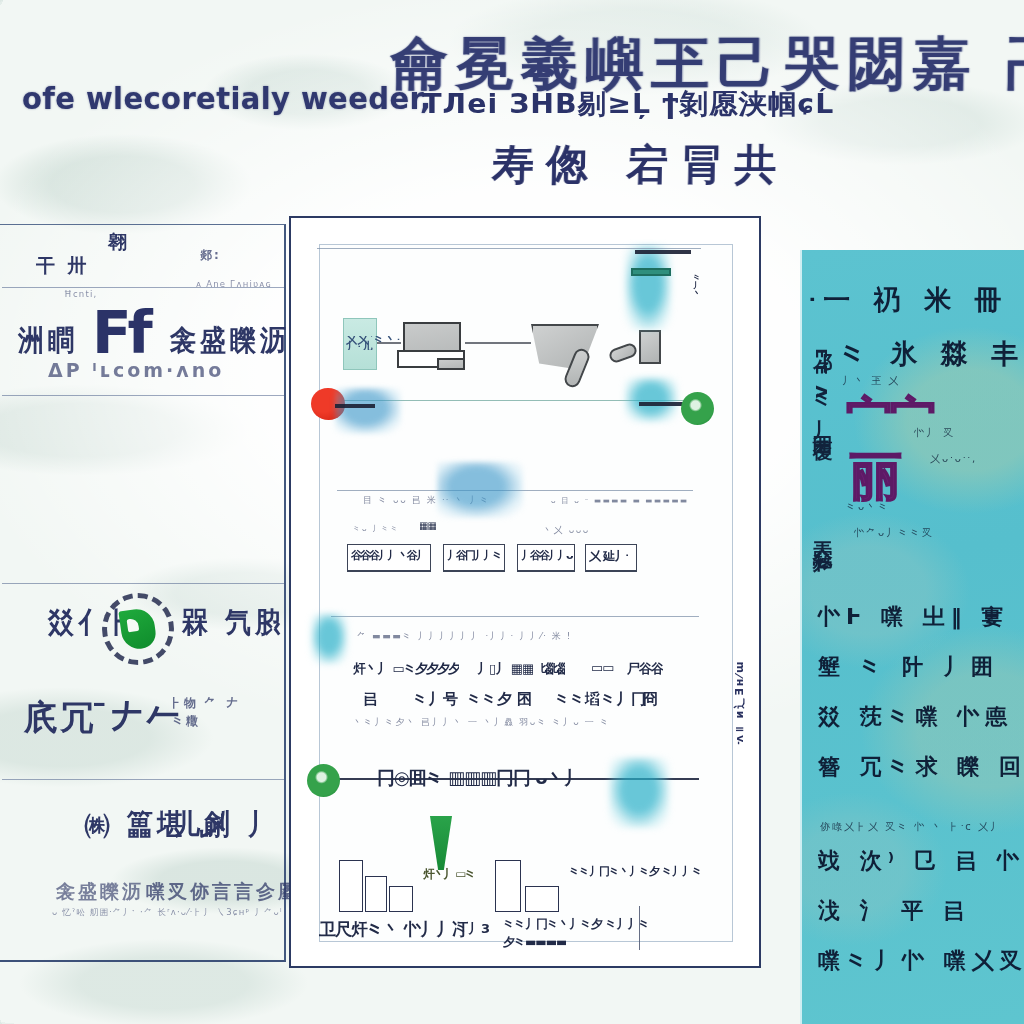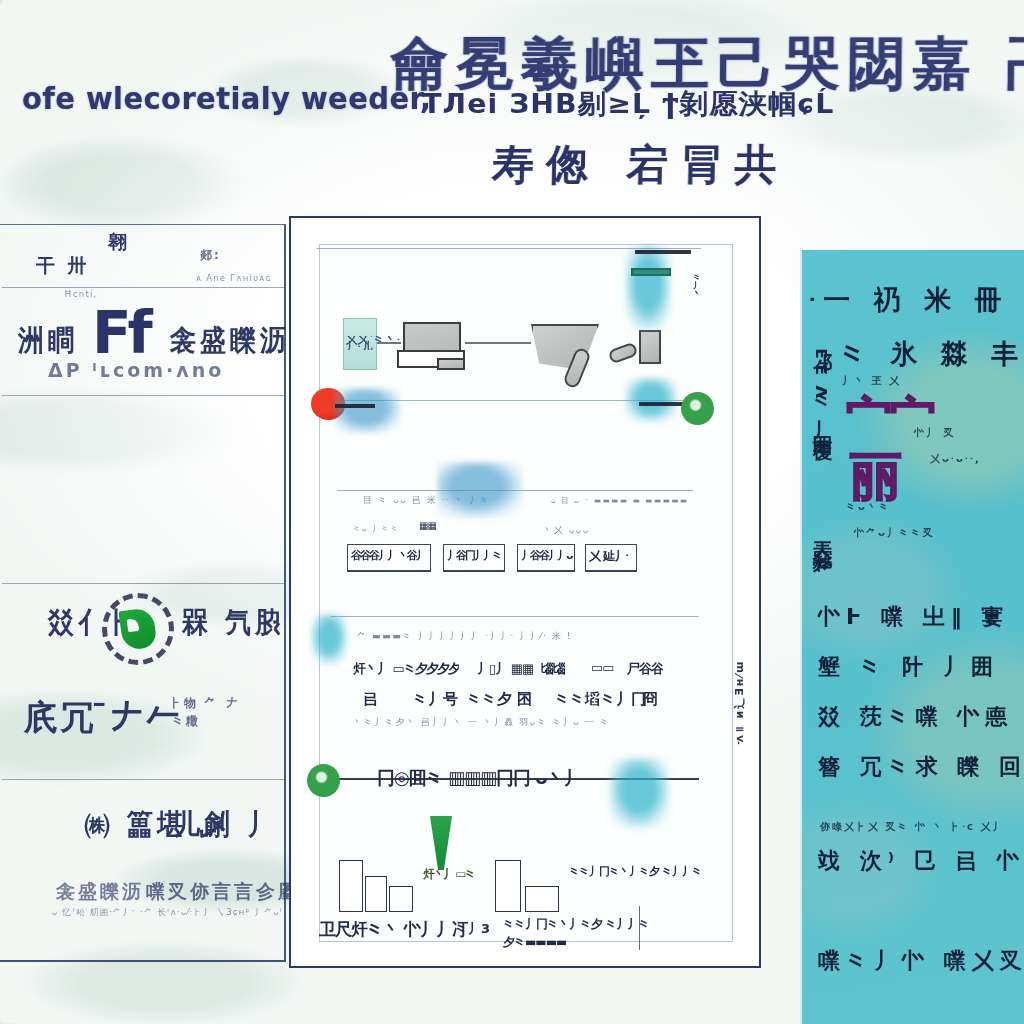--- a/index.html
+++ b/index.html
@@ -281,21 +281,21 @@
   }
   .rp-text {
     position: absolute;
     font-family: "DejaVu Sans", sans-serif;
     color: #0f2038;
     white-space: nowrap;
     filter: blur(.4px);
   }
   .rp-lg { font-size: 27px; font-weight: 700; letter-spacing: 7px; }
   .rp-md { font-size: 22px; font-weight: 700; letter-spacing: 6px; }
-  .rp-sm { font-size: 10px; font-weight: 700; letter-spacing: 2px; opacity: .78; }
+  .rp-sm { font-size: 10px; font-weight: 400; letter-spacing: 2px; opacity: .78; }
   .rp-vert {
     position: absolute;
     font-family: "DejaVu Sans", sans-serif;
     font-size: 20px; font-weight: 700; letter-spacing: 5px;
     color: #11233c;
     writing-mode: vertical-rl;
     filter: blur(.4px);
   }
   .purple-glyph {
     position: absolute;
@@ -322,21 +322,21 @@
     <div class="subhead-cjk">寿偬 宕冐共</div>
   </div>
 
   <div class="sidebar">
 
     <div class="sb-row" style="top:0;height:62px">
       <div class="sb-text glyph-md" style="left:108px;top:4px">翱</div>
       <div class="sb-text glyph-md" style="left:36px;top:28px">干 卅</div>
       <div class="sb-text glyph-sm" style="left:200px;top:22px">郯:</div>
       <div class="sb-text glyph-xs" style="left:64px;top:64px">Ħcnti,</div>
-      <div class="sb-text glyph-xs" style="left:196px;top:48px">ᴀ Ane Гᴧнiʋᴀɢ</div>
+      <div class="sb-text glyph-xs" style="left:196px;top:54px">ᴀ Ane Гᴧнiʋᴀɢ</div>
     </div>
     <div class="sb-div" style="top:62px"></div>
 
     <div class="sb-row" style="top:62px;height:108px">
       <div class="sb-text glyph-lg" style="left:18px;top:36px">洲瞷</div>
       <div class="sb-text" style="left:92px;top:12px;font-size:58px;font-weight:700;letter-spacing:-4px;color:#2b3368">Ff</div>
       <div class="sb-text glyph-lg" style="left:170px;top:36px">衾盛䁻沥</div>
       <div class="sb-text glyph-md" style="left:48px;top:72px;opacity:.65">ΔP ᴵʟcom·ᴧno</div>
     </div>
     <div class="sb-div" style="top:170px"></div>
@@ -502,17 +502,18 @@
     <div class="rp-text rp-sm" style="left:44px;top:250px">⺀ᴗ⼂⺀</div>
     <div class="rp-text rp-sm" style="left:52px;top:276px">㣺⺈ᴗ⼃⺀⺀㕚</div>
 
     <div class="rp-text rp-md" style="left:16px;top:402px">㙰 ⺀ 䦹 ⼃囲</div>
     <div class="rp-text rp-md" style="left:16px;top:352px">㣺Ͱ 㗼 㞢‖ 寠</div>
     <div class="rp-text rp-md" style="left:16px;top:452px">㸚 莐⺀㗼 㣺㥁 㚄</div>
     <div class="rp-text rp-md" style="left:16px;top:502px">簪 冗⺀求 䁻 回</div>
 
     <div class="rp-text rp-sm" style="left:18px;top:570px">㑊㖨㐅⺊㐅 㕚⺀ 㣺 ⼂ ⺊ᐧᴄ 㐅⼃</div>
     <div class="rp-text rp-md" style="left:16px;top:596px">䇅 㳄⁾ 㔾 㠯 㣺 㼛</div>
+    <div class="rp-text rp-md" style="left:16px;top:646px">㳀 ⺡ 平 㠯</div>
     <div class="rp-text rp-md" style="left:16px;top:696px">㗼⺀⼃㣺 㗼㐅㕚 ⺀⼃ 㑊</div>
 
   </div>
 
 </div>
 
 </body></html>

